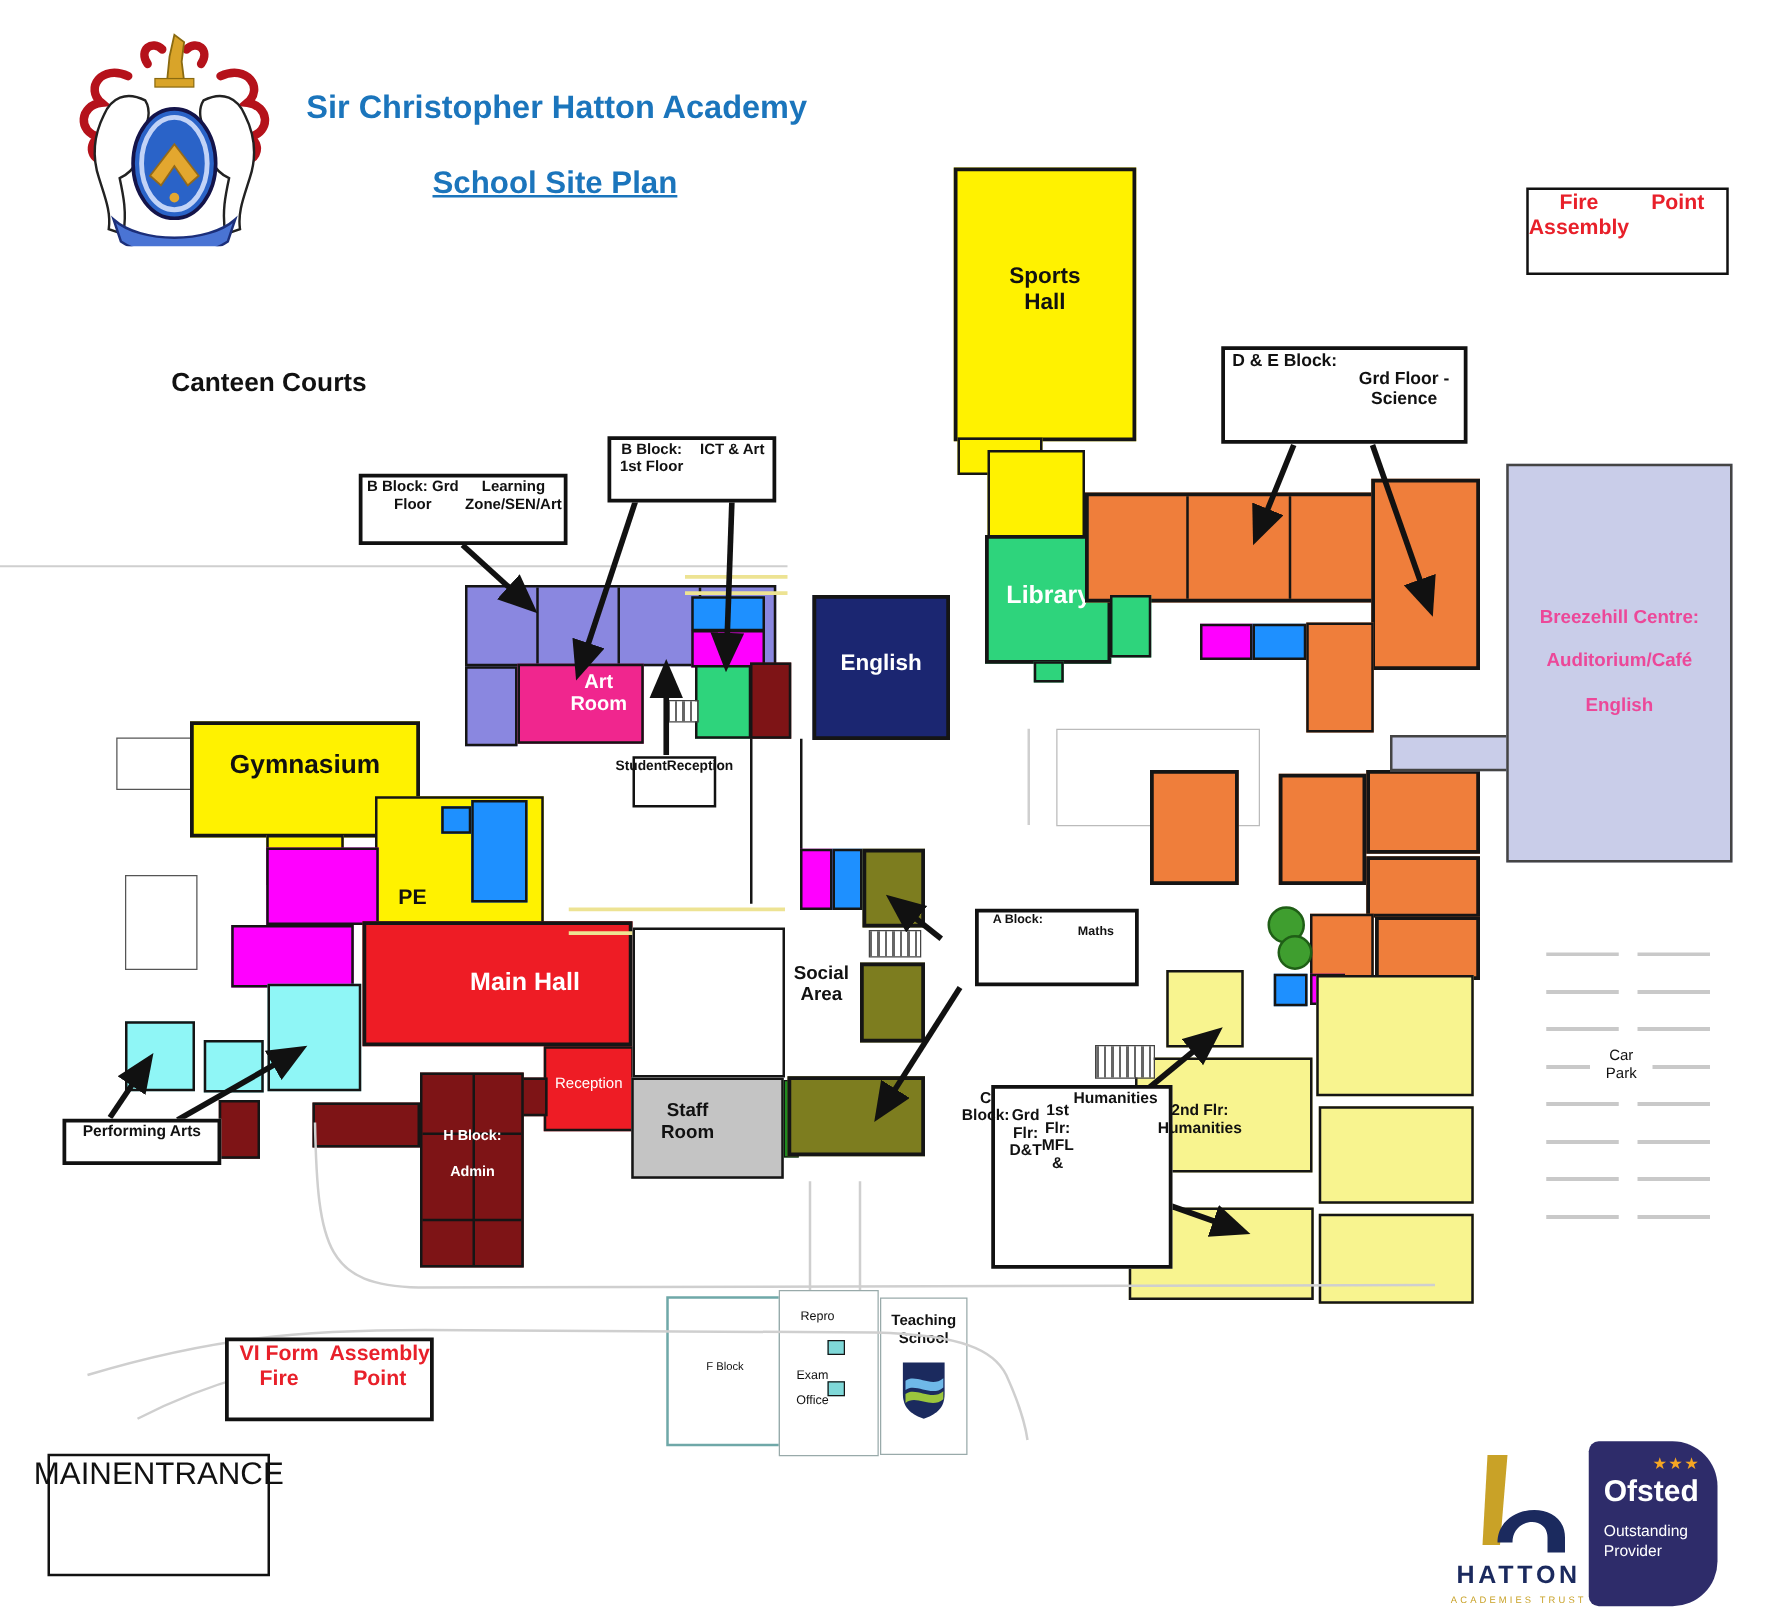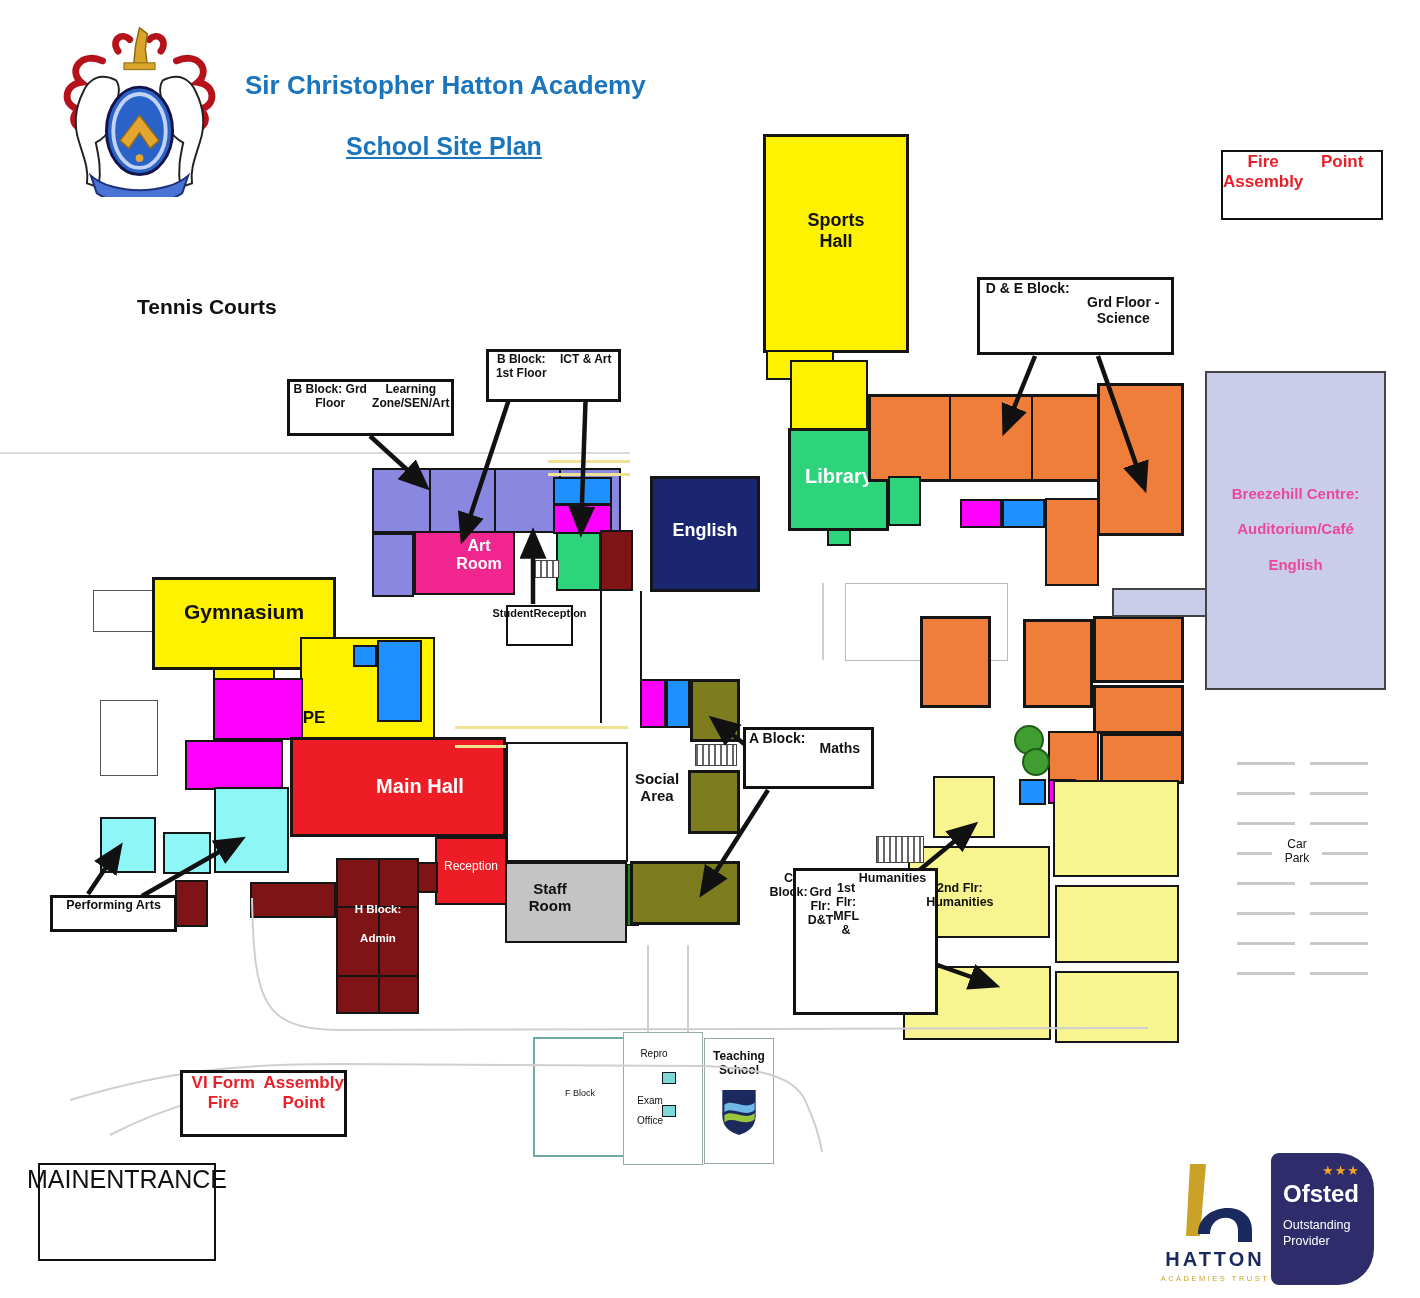--- a/index.html
+++ b/index.html
@@ -54,21 +54,21 @@
 </div>
 <div class="callout" style="left:180px;top:1070px;width:167px;height:67px;font-size:17px;">
   <div class="redtxt">VI Form Fire</div>
   <div class="redtxt">Assembly Point</div>
 </div>
 <div class="callout" style="left:38px;top:1163px;width:178px;height:98px;border-width:2.5px;font-size:25px;font-weight:normal;">
   <div>MAIN</div>
   <div>ENTRANCE</div>
 </div>
 
-<div class="abs" style="left:137px;top:295px;font-size:21px;font-weight:bold;">Tennis Courts</div>
+<div class="abs" style="left:137px;top:295px;font-size:21px;font-weight:bold;">Canteen Courts</div>
 
 <svg class="overlay" width="1420" height="1298" style="z-index:1;">
   <g stroke="#CFCFCF" stroke-width="2" fill="none">
     <path d="M0,453 L630,453" stroke-width="1.5"></path>
     <path d="M252,898 C254,1000 262,1028 335,1030 L1148,1028"></path>
     <path d="M70,1100 C170,1070 240,1064 340,1064 L700,1066 C770,1068 795,1080 805,1100 C815,1122 820,1138 822,1152"></path>
     <path d="M110,1135 C170,1104 230,1090 265,1090"></path>
     <path d="M648,945 L648,1032 M688,945 L688,1032"></path>
     <path d="M823,583 L823,660"></path>
   </g>
@@ -135,21 +135,21 @@
 <div class="bld b3" style="left:650px;top:476px;width:110px;height:116px;background:#1B2671;"></div>
 <div class="blab" style="left:653px;top:520px;width:104px;font-size:18px;color:#fff;">English</div>
 <div class="abs" style="left:600px;top:591px;width:42px;height:132px;border-left:2px solid #151515;border-right:2px solid #151515;"></div>
 
 <div class="bld b3" style="left:152px;top:577px;width:184px;height:93px;background:#FFF200;"></div>
 <div class="blab" style="left:160px;top:600px;width:168px;font-size:21px;">Gymnasium</div>
 <div class="bld" style="left:213px;top:668px;width:62px;height:40px;background:#FFF200;"></div>
 <div class="bld" style="left:300px;top:637px;width:135px;height:106px;background:#FFF200;"></div>
 <div class="bld" style="left:377px;top:640px;width:45px;height:82px;background:#1E90FF;"></div>
 <div class="bld" style="left:353px;top:645px;width:24px;height:22px;background:#1E90FF;"></div>
-<div class="blab" style="left:296px;top:708px;width:36px;font-size:17px;">PE</div>
+<div class="blab" style="left:312px;top:708px;width:36px;font-size:17px;">PE</div>
 <div class="bld" style="left:213px;top:678px;width:90px;height:62px;background:#FF00FF;"></div>
 <div class="bld" style="left:185px;top:740px;width:98px;height:50px;background:#FF00FF;"></div>
 
 <div class="bld b3" style="left:290px;top:737px;width:216px;height:100px;background:#EE1C25;"></div>
 <div class="blab" style="left:340px;top:775px;width:160px;font-size:20px;color:#fff;">Main Hall</div>
 <div class="bld" style="left:435px;top:837px;width:72px;height:68px;background:#EE1C25;"></div>
 <div class="blab" style="left:436px;top:860px;width:70px;font-size:12px;font-weight:normal;color:#fff;">Reception</div>
 <div class="ycorr" style="left:455px;top:726px;width:173px;height:16px;"></div>
 
 <div class="bld" style="left:100px;top:817px;width:56px;height:56px;background:#8FF6F6;"></div>
@@ -210,21 +210,21 @@
   <div>ICT &amp; Art</div>
 </div>
 <div class="callout" style="left:977px;top:277px;width:197px;height:78px;font-size:14px;">
   <div>D &amp; E Block:</div>
   <div style="margin-top:14px;">Grd Floor - Science</div>
 </div>
 <div class="callout" style="left:506px;top:605px;width:67px;height:41px;border-width:2.5px;font-size:11px;">
   <div>Student</div>
   <div>Reception</div>
 </div>
-<div class="callout" style="left:743px;top:727px;width:131px;height:62px;font-size:14px;">
+<div class="callout" style="left:780px;top:727px;width:131px;height:62px;font-size:10px;">
   <div>A Block:</div>
   <div style="margin-top:10px;">Maths</div>
 </div>
 <div class="callout" style="left:793px;top:868px;width:145px;height:147px;font-size:12.5px;padding-left:32px;">
   <div>C Block:</div>
   <div style="margin-top:14px;">Grd Flr: D&amp;T</div>
   <div style="margin-top:10px;">1st Flr: MFL &amp;</div>
   <div>Humanities</div>
   <div style="margin-top:10px;">2nd Flr: Humanities</div>
 </div>

